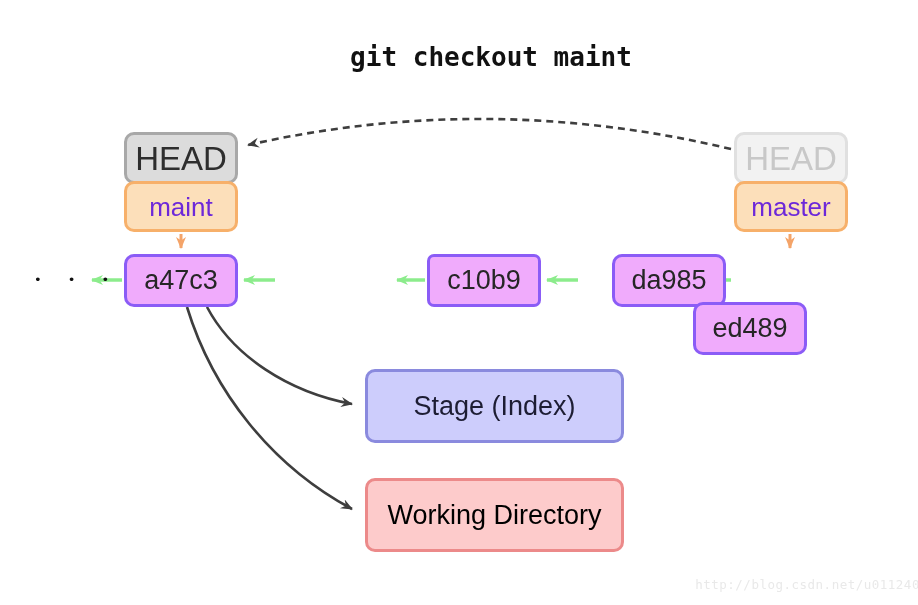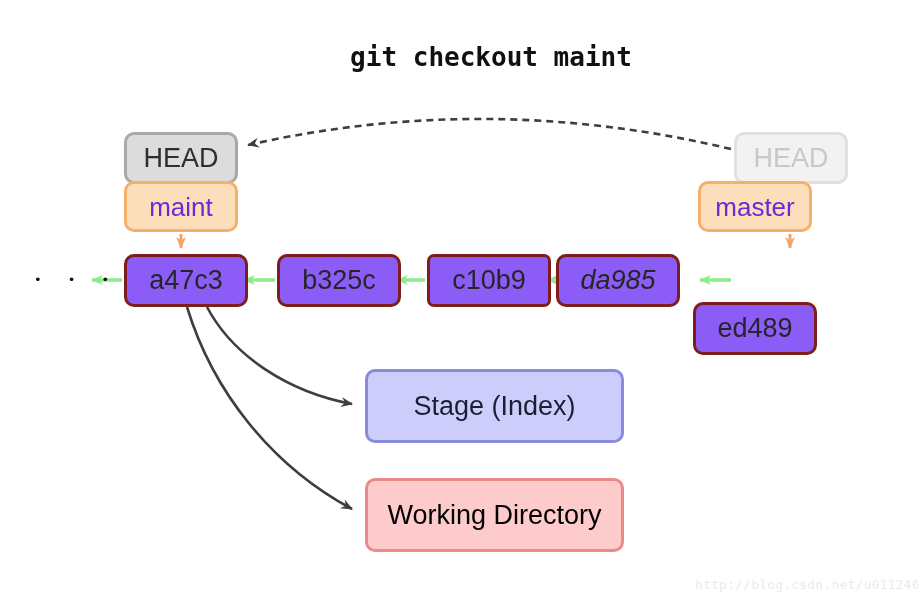--- a/index.html
+++ b/index.html
@@ -16,33 +16,33 @@
     position:absolute;
     box-sizing:border-box;
     display:flex;align-items:center;justify-content:center;
     border-radius:10px;
     font-family:"Liberation Sans",sans-serif;
     line-height:1;
   }
   .head-box{
     left:0;top:132px;width:114px;height:52px;
     background:#dcdcdc;border:3px solid #a8a8a8;
-    color:#2e2e2e;font-size:27px;z-index:1;
+    color:#2e2e2e;font-size:33px;z-index:1;
   }
   .head-box.faded{
     background:#f2f2f2;border-color:#e0e0e0;color:#c8c8c8;
   }
   .branch-box{
     left:0;top:181px;width:114px;height:51px;
     background:#fcdfba;border:3px solid #f7b06a;
     color:#6d28d9;font-size:26px;z-index:2;
   }
   .commit-box{
-    top:254px;width:124px;height:53px;
-    background:#8b5cf6;border:3px solid #7f1d1d;
+    top:254px;width:114px;height:53px;
+    background:#f0abfc;border:3px solid #8b5cf6;
     color:#262626;font-size:27px;
   }
   .area-box{
     left:365px;width:259px;height:74px;
     font-size:27px;
     text-align:center;
   }
   .stage{top:369px;background:#cdcdfc;border:3.5px solid #8a8ade;color:#1d1d33;}
   .working{top:478px;background:#fdcbcb;border:3.5px solid #ec8a8a;color:#000000;}
   .title{
@@ -97,28 +97,27 @@
     <path d="M 207 307 C 233 356 288 392 352 404" fill="none" stroke="#3e3e3e" stroke-width="2.6" marker-end="url(#m-dark)"></path>
     <path d="M 187 307 C 213 392 272 466 352 509" fill="none" stroke="#3e3e3e" stroke-width="2.6" marker-end="url(#m-dark)"></path>
   </svg>
 
   <div class="title">git checkout maint</div>
 
   <div class="node head-box" style="left:124px;">HEAD</div>
   <div class="node branch-box" style="left:124px;">maint</div>
 
   <div class="node head-box faded" style="left:734px;">HEAD</div>
-  <div class="node branch-box" style="left:698px;text-align:right;">master</div>
+  <div class="node branch-box" style="left:734px;text-align:right;">master</div>
 
   <div class="ellipsis">• • •</div>
 
   <div class="node commit-box" style="left:124px;">a47c3</div>
-  <div class="node commit-box" style="left:277px;">b325c</div>
   <div class="node commit-box" style="left:427px;border-radius:7px;">c10b9</div>
-  <div class="node commit-box" style="left:556px;font-style:italic;">da985</div>
+  <div class="node commit-box" style="left:612px;">da985</div>
   <div class="node commit-box" style="left:693px;margin-top:48px;">ed489</div>
 
   <div class="node area-box stage">Stage (Index)</div>
   <div class="node area-box working">Working Directory</div>
 
   <div class="watermark">http://blog.csdn.net/u011240877</div>
 
 </div>
 
 </body></html>

